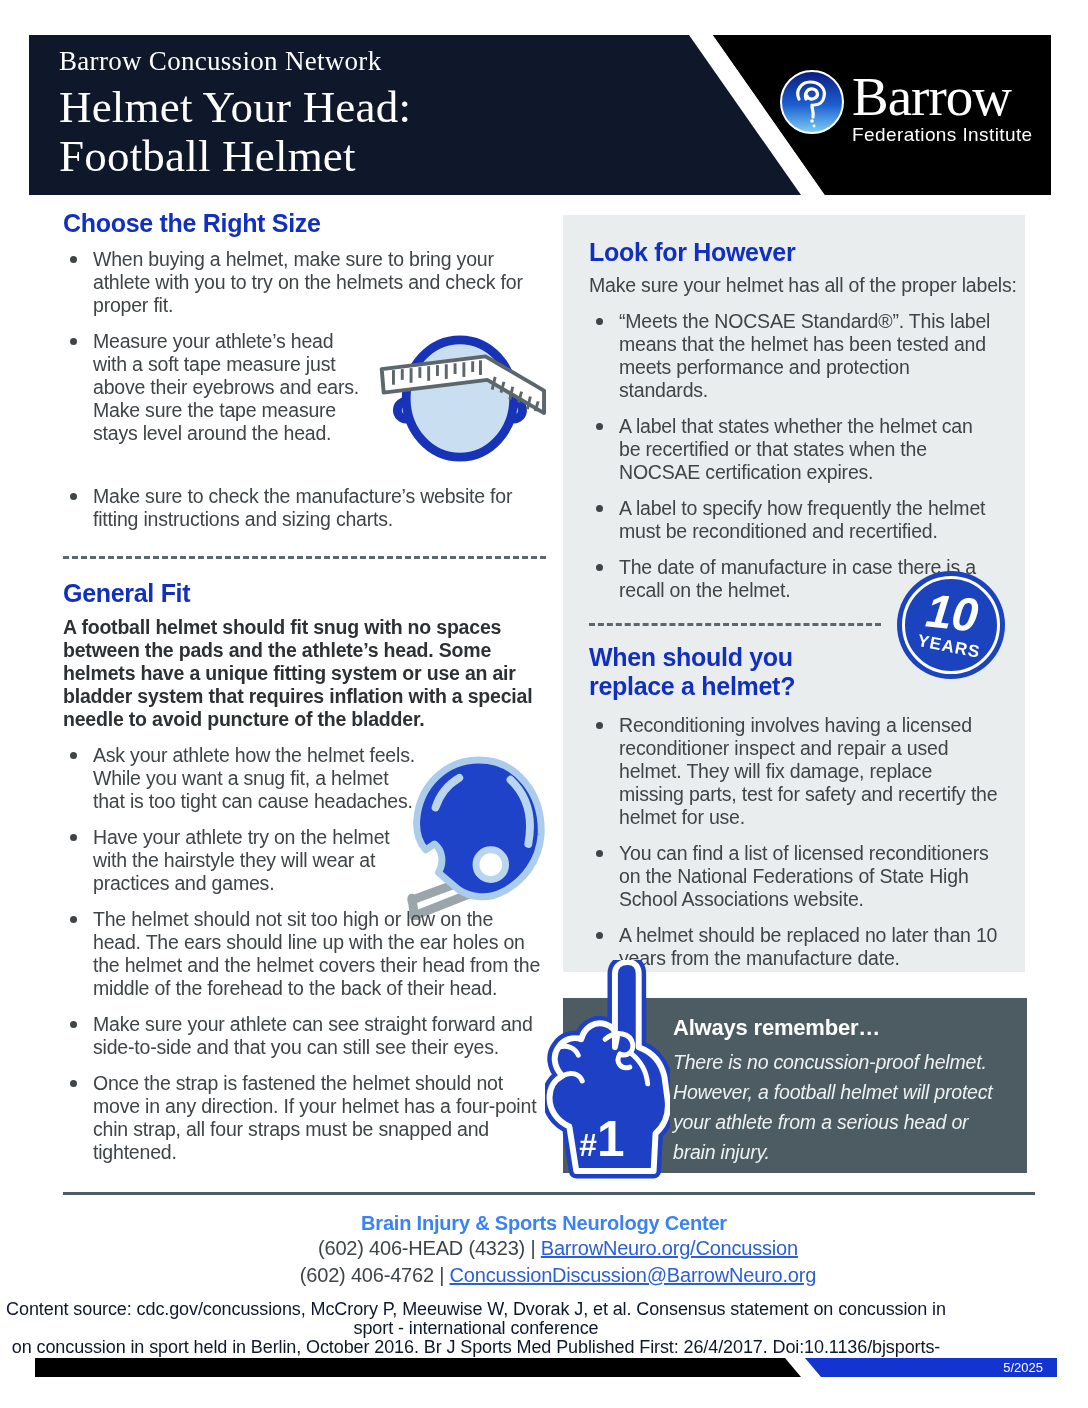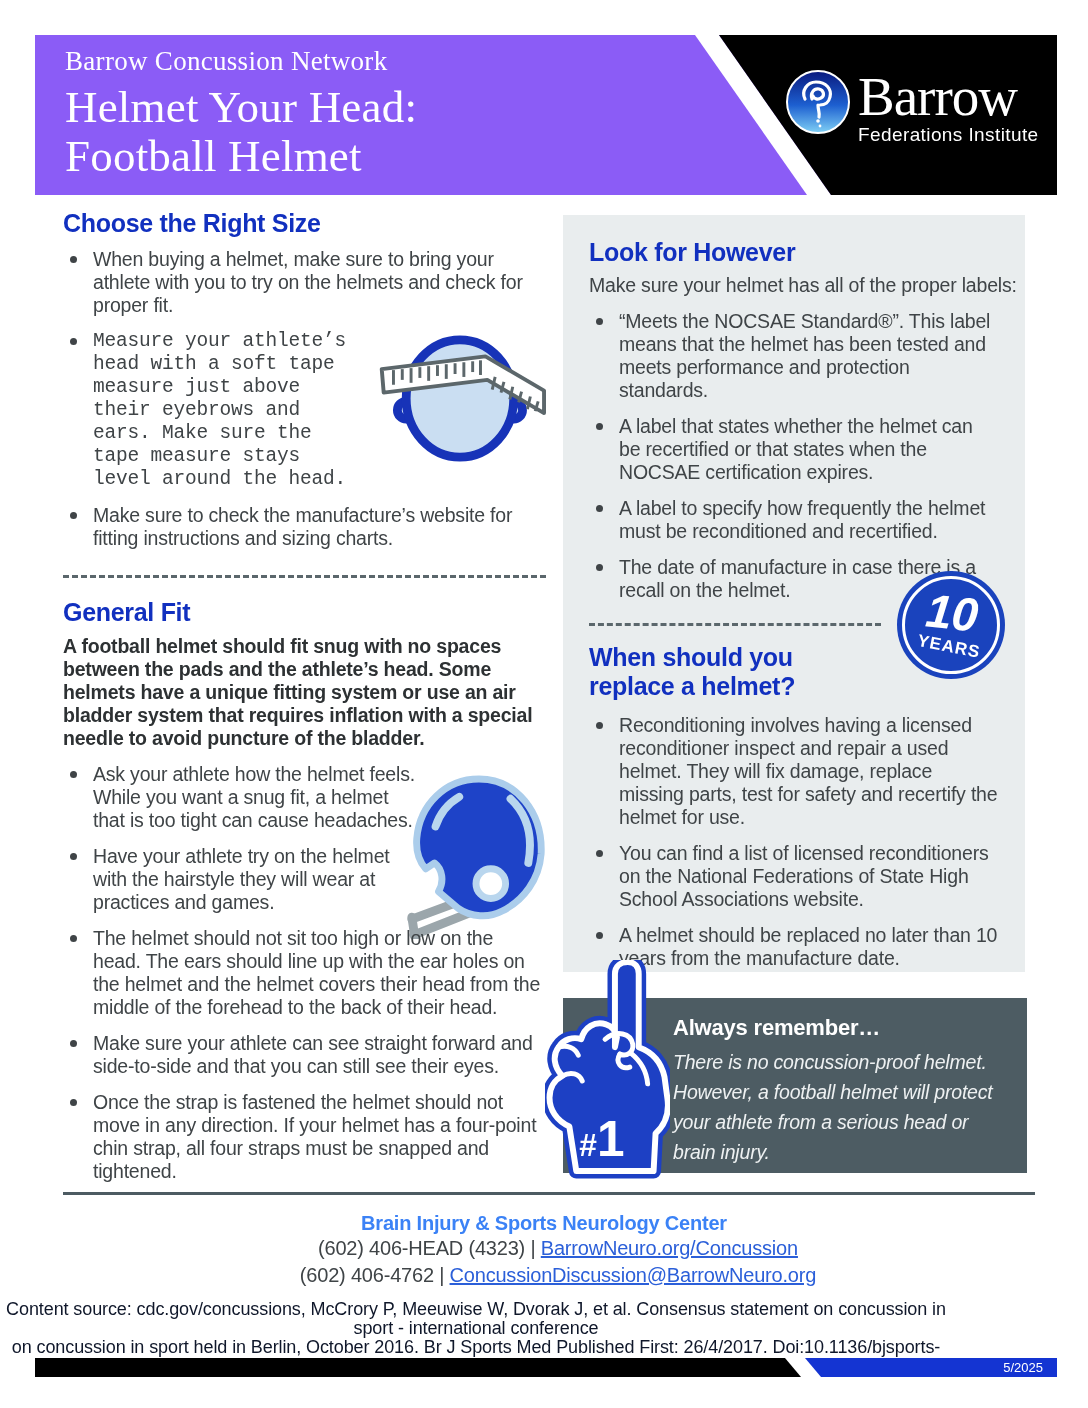--- a/index.html
+++ b/index.html
@@ -1,20 +1,20 @@
 <!DOCTYPE html>
 <html><head>
 <meta charset="utf-8">
 <style>
   * { margin:0; padding:0; box-sizing:border-box; }
   body { background:#ffffff; font-family:"Liberation Sans", sans-serif; }
   .page { position:relative; width:1088px; height:1408px; background:#ffffff; overflow:hidden; margin:0 auto; }
 
   
-  .header { position:absolute; left:35px; top:35px; width:1022px; height:160px; background:#8b5cf6; }
+  .header { position:absolute; left:29px; top:35px; width:1022px; height:160px; background:#0f172a; }
   .header-stripe { position:absolute; inset:0; background:#ffffff;
     clip-path:polygon(660px 0, 684px 0, 796px 100%, 772px 100%); }
   .header-black { position:absolute; inset:0; background:#000000;
     clip-path:polygon(684px 0, 100% 0, 100% 100%, 796px 100%); }
   .header-titles { position:absolute; left:30px; top:11px; color:#ffffff;
     font-family:"Liberation Serif", serif; }
   .header-eyebrow { font-size:27px; letter-spacing:0.3px; margin-bottom:6px; }
   .header-title { font-size:45px; line-height:49px; letter-spacing:0.2px; }
   .logo { position:absolute; left:750px; top:34px; display:flex; align-items:flex-start; }
   .logo-text { margin-left:7px; color:#ffffff; }
@@ -25,21 +25,21 @@
   h2.sec { color:#1130bf; font-size:25px; letter-spacing:-0.3px; font-weight:bold; }
   .body-text { color:#3f4447; font-size:19.5px; line-height:23px; letter-spacing:-0.2px; }
   ul.blist { list-style:none; }
   ul.blist li { position:relative; padding-left:30px; margin-top:13px; }
   ul.blist li::before { content:""; position:absolute; left:7px; top:8px; width:7px; height:7px;
     border-radius:50%; background:#3f4447; }
   .dashed { border:none; border-top:3px dashed #5b676c; }
 
   
   .col-left { position:absolute; left:63px; top:212px; width:483px; }
-  .li-flex { display:flex;font-family:Liberation Mono, monospace; }
+  .li-flex { display:flex; }
   .li-flex .txt { width:302px; }
   .head-art { margin:-10px 0 0 8px; flex:none; }
   .fit-intro { font-weight:bold; color:#2d3133; margin-top:11px; }
   .fit-top { position:relative; }
   .helmet-art { position:absolute; right:-4px; top:10px; }
   .fit-top .txt-narrow { width:322px; display:block; }
   .gf-divider { margin-top:25px; }
   .col-left h2.gf { margin-top:23px; }
 
   

